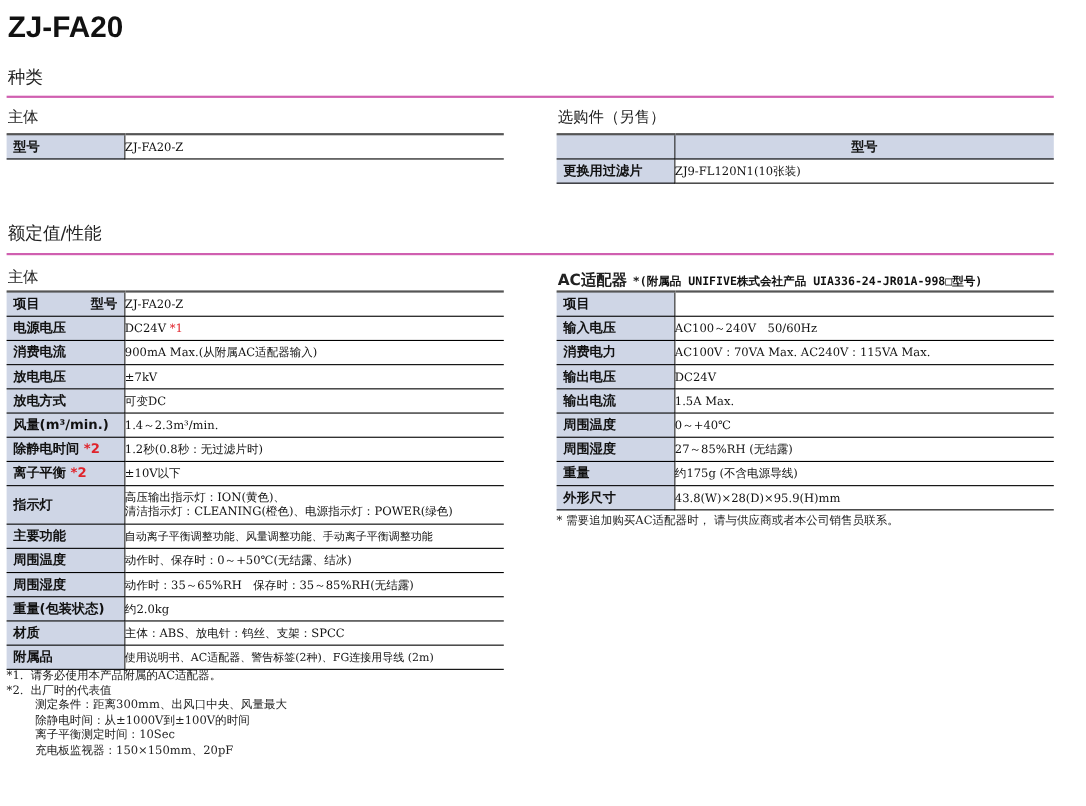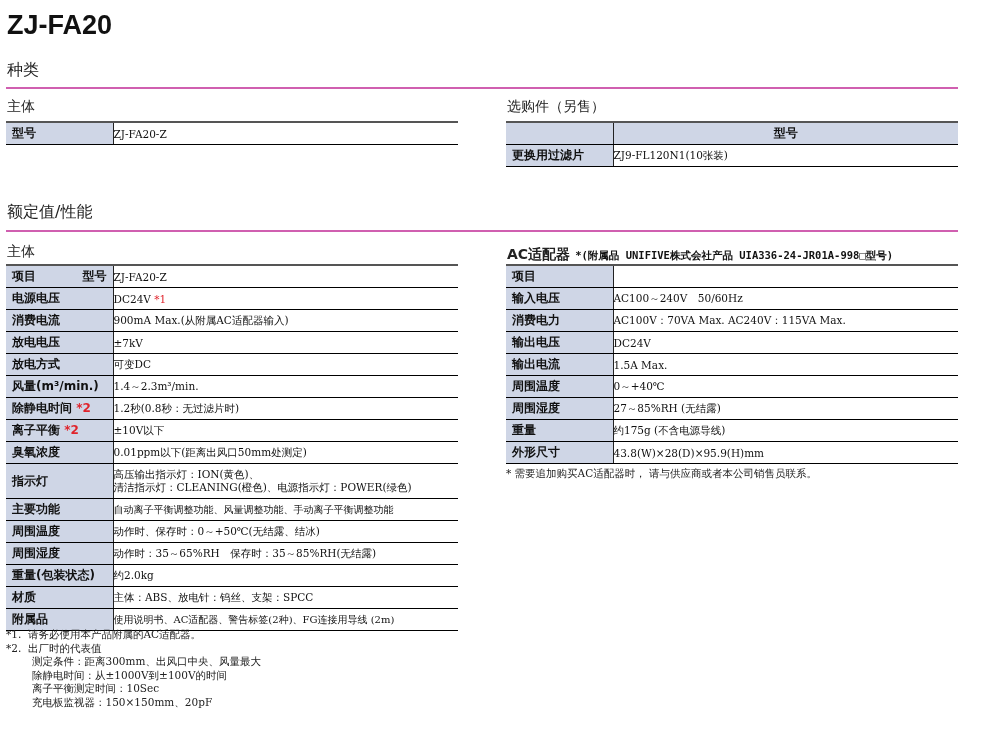--- a/index.html
+++ b/index.html
@@ -103,24 +103,20 @@
   </tr>
   <tr>
     <td class="lab"><span>除静电时间 </span><span class="red">*2</span></td>
     <td class="val"><span>1.2秒(0.8秒：无过滤片时)</span><span class="red"></span></td>
   </tr>
   <tr>
     <td class="lab"><span>离子平衡 </span><span class="red">*2</span></td>
     <td class="val"><span>±10V以下</span><span class="red"></span></td>
   </tr>
   <tr>
-    <td class="lab"><span>臭氧浓度</span><span class="red"></span></td>
-    <td class="val"><span>0.01ppm以下(距离出风口50mm处测定)</span><span class="red"></span></td>
-  </tr>
-  <tr>
     <td class="lab" style="height:34px;">指示灯</td>
     <td class="val" style="height:34px; line-height:13px;">
       <div>高压输出指示灯：ION(黄色)、</div>
       <div>清洁指示灯：CLEANING(橙色)、电源指示灯：POWER(绿色)</div>
     </td>
   </tr>
   <tr>
     <td class="lab">主要功能</td>
     <td class="val" style="font-size:10px;">自动离子平衡调整功能、风量调整功能、手动离子平衡调整功能</td>
   </tr>
@@ -140,21 +136,21 @@
     <td class="lab">材质</td>
     <td class="val">主体：ABS、放电针：钨丝、支架：SPCC</td>
   </tr>
   <tr>
     <td class="lab">附属品</td>
     <td class="val" style="font-size:10px;">使用说明书、AC适配器、警告标签(2种)、FG连接用导线 (2m)</td>
   </tr>
 </tbody>
   </table>
 
-<div class="abs foot" style="left:6px; top:628px;">
+<div class="abs foot" style="left:6px; top:608px;">
   <div><span>*1.</span>&nbsp;&nbsp;<span>请务必使用本产品附属的AC适配器。</span></div>
   <div><span>*2.</span>&nbsp;&nbsp;<span>出厂时的代表值</span></div>
   <div class="ind">测定条件：距离300mm、出风口中央、风量最大</div>
   <div class="ind">除静电时间：从±1000V到±100V的时间</div>
   <div class="ind">离子平衡测定时间：10Sec</div>
   <div class="ind">充电板监视器：150×150mm、20pF</div>
 </div>
 
 <div class="abs" style="left:507px; top:244px; white-space:nowrap;">
   <span class="h3" style="font-size:14px; font-weight:bold;">AC适配器</span>

